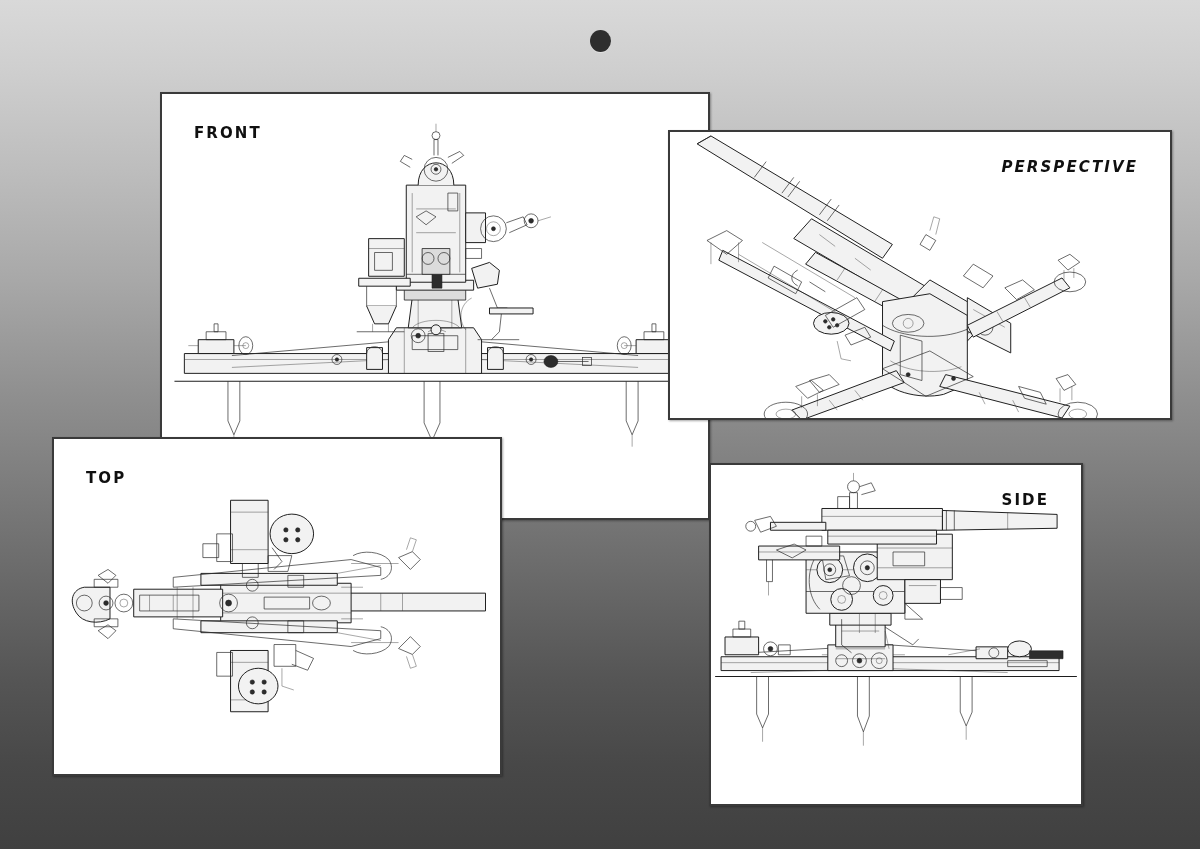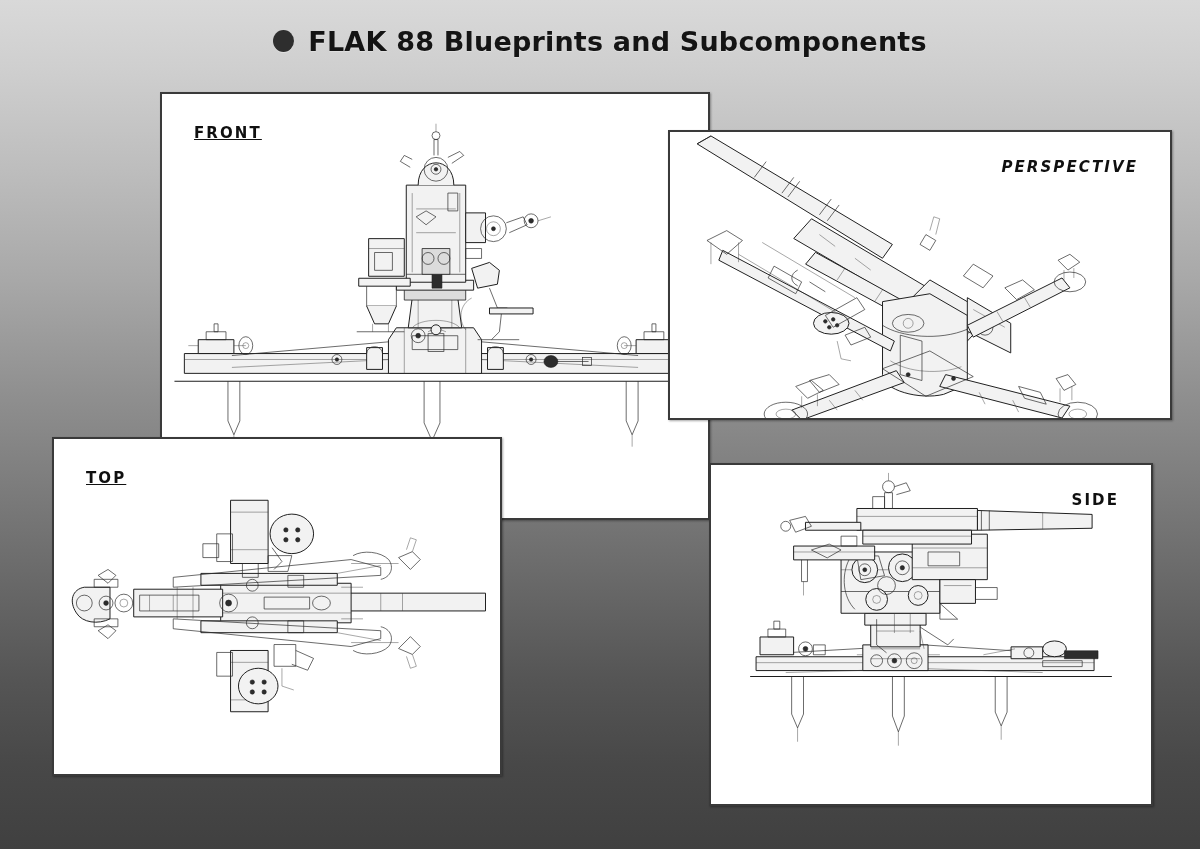--- a/index.html
+++ b/index.html
@@ -65,53 +65,52 @@
     overflow: hidden;
   }
   .panel-label {
     position: absolute;
     font-size: 15px;
     font-weight: bold;
     letter-spacing: 2.1px;
     color: #101010;
     white-space: nowrap;
   }
-  .label-left  { left: 32px;  top: 30px; text-decoration: underline; }
+  .label-left  { left: 32px;  top: 30px; }
   .label-right { right: 32px; top: 26px; }
 
   .art {
     position: absolute;
     left: 0;
     top: 0;
     width: 100%;
     height: 100%;
     display: block;
   }
 
   
   #panel-front       { left: 160px; top: 92px;  width: 550px; height: 428px; z-index: 1; }
   #panel-top         { left: 52px;  top: 437px; width: 450px; height: 339px; z-index: 3; }
   #panel-perspective { left: 668px; top: 130px; width: 504px; height: 290px; z-index: 4; font-style: italic; }
-  #panel-side        { left: 709px; top: 463px; width: 444px; height: 343px; z-index: 2; }
+  #panel-side        { left: 709px; top: 463px; width: 374px; height: 343px; z-index: 2; }
 
   .ink       { fill: none; stroke: #1d1d1d; stroke-width: 1; }
   .ink-thin  { fill: none; stroke: #2a2a2a; stroke-width: 0.7; }
   .ink-hair  { fill: none; stroke: #3a3a3a; stroke-width: 0.45; }
   .ink-fill  { fill: #f2f2f2; stroke: #1d1d1d; stroke-width: 1; }
   .ink-dark  { fill: #2d2d2d; stroke: #1d1d1d; stroke-width: 0.6; }
   .ink-mid   { fill: #dcdcdc; stroke: #1d1d1d; stroke-width: 0.8; }
 </style>
 </head>
 <body>
 
 <div id="stage">
 
   <div id="title-bar">
     <span id="title-bullet"></span>
-    <span id="title-text">FLAK 88 Blueprints and Subcomponents</span>
   </div>
 
   <div class="panel" id="panel-front">
     <svg class="art" viewBox="0 0 550 428" preserveAspectRatio="xMidYMid meet">
       <g class="ink">
 
         <line x1="12" y1="290" x2="540" y2="290" stroke-width="1.1"></line>
 
         <path d="M22 262 L528 262 L528 282 L22 282 Z" class="ink-fill"></path>
         <path d="M22 268 L528 268" class="ink-hair"></path>

